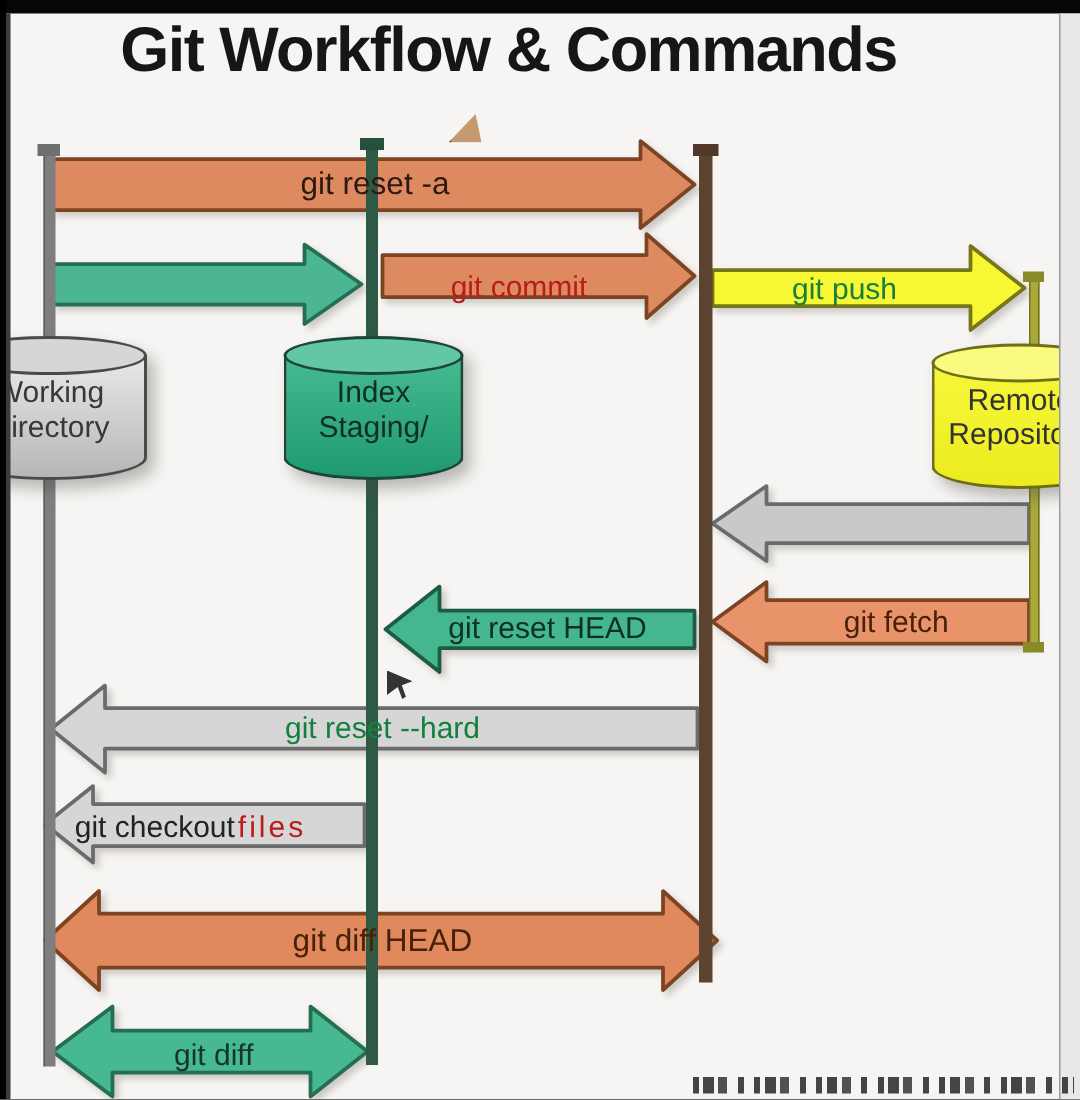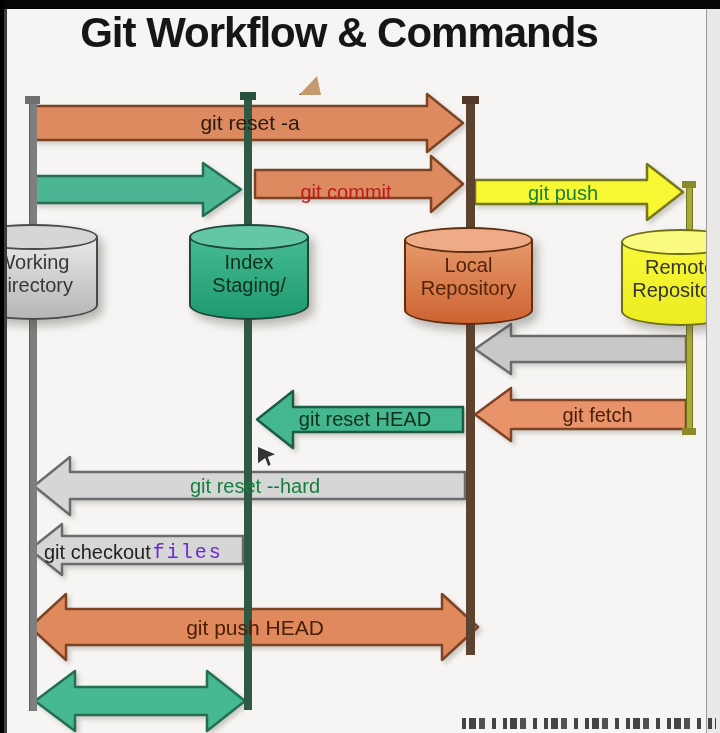--- a/index.html
+++ b/index.html
@@ -30,21 +30,21 @@
   .c-staging{left:240px;top:92px;width:16px;height:8px;background:#27503c;}
   .l-local{left:466px;top:98px;width:9px;height:557px;background:#5c432f;}
   .c-local{left:462px;top:96px;width:17px;height:8px;background:#51392a;}
   .l-remote{left:686px;top:183px;width:7px;height:251px;background:#a9a93c;
             border-left:1px solid #74741e;border-right:1px solid #74741e;box-sizing:border-box;}
   .c-remote-t{left:682px;top:181px;width:14px;height:7px;background:#8a8a28;}
   .c-remote-b{left:682px;top:428px;width:14px;height:7px;background:#8a8a28;}
   
   .alabel{position:absolute;display:flex;align-items:center;justify-content:center;
           font-size:20px;white-space:nowrap;}
-  .alabel .arg{font-family:Liberation Mono, monospace;color:#6d28d9;margin-left:2px;letter-spacing:2px;}
+  .alabel .arg{font-family:Liberation Sans, sans-serif;color:#b91c1c;margin-left:2px;letter-spacing:2px;}
   
   .cyl{position:absolute;filter:drop-shadow(5px 6px 5px rgba(70,65,60,.35));}
   .cyl-top,.cyl-body{position:absolute;box-sizing:border-box;}
   .cyl-top{left:0;top:0;right:0;height:26px;border-radius:50%;border:2px solid;}
   .cyl-body{left:0;top:13px;right:0;bottom:0;border:2px solid;border-top:none;
             border-radius:0 0 50% 50% / 0 0 15px 15px;}
   .cyl-label{position:absolute;left:0;right:0;top:27px;text-align:center;
              font-size:20px;line-height:23px;z-index:2;}
   .cyl-working{left:-32px;top:224px;width:130px;height:96px;}
   .cyl-working .cyl-top{background:#d6d6d6;border-color:#4a4a4a;}
@@ -143,48 +143,41 @@
   <div class="line l-remote"></div>
   <div class="line c-remote-t"></div>
   <div class="line c-remote-b"></div>
 
   <div class="alabel" style="left:60px;top:106px;width:380px;height:34px;font-size:21px;color:#2a1a10">git reset -a</div>
   <div class="alabel" style="left:262px;top:178px;width:168px;height:28px;color:#b91c1c">git commit</div>
   <div class="alabel" style="left:478px;top:181px;width:170px;height:24px;color:#15803d">git push</div>
   <div class="alabel" style="left:510px;top:401px;width:175px;height:28px;color:#4a2008">git fetch</div>
   <div class="alabel" style="left:280px;top:407px;width:170px;height:25px;color:#0f2f22">git reset HEAD</div>
   <div class="alabel" style="left:70px;top:472px;width:370px;height:28px;color:#15803d">git reset --hard</div>
-  <div class="alabel" style="left:44px;top:538px;width:206px;height:28px;justify-content:flex-start">
+  <div class="alabel" style="left:24px;top:538px;width:206px;height:28px;justify-content:center">
        <span style="color:#222">git checkout</span>
        <span class="arg">files</span>
   </div>
-  <div class="alabel" style="left:70px;top:610px;width:370px;height:35px;font-size:21px;color:#4a2008">git push HEAD</div>
+  <div class="alabel" style="left:70px;top:610px;width:370px;height:35px;font-size:21px;color:#4a2008">git diff HEAD</div>
+  <div class="alabel" style="left:75px;top:690px;width:135px;height:28px;color:#15342a">git diff</div>
 
   <div class="cyl cyl-working">
     <div class="cyl-body"></div>
     <div class="cyl-top"></div>
     <div class="cyl-label">
       <div>Working</div>
       <div>Directory</div>
     </div>
   </div>
   <div class="cyl cyl-staging">
     <div class="cyl-body"></div>
     <div class="cyl-top"></div>
     <div class="cyl-label" style="color:#112e23">
       <div>Index</div>
       <div>Staging/</div>
-    </div>
-  </div>
-  <div class="cyl cyl-local">
-    <div class="cyl-body"></div>
-    <div class="cyl-top"></div>
-    <div class="cyl-label">
-      <div>Local</div>
-      <div>Repository</div>
     </div>
   </div>
   <div class="cyl cyl-remote">
     <div class="cyl-body"></div>
     <div class="cyl-top"></div>
     <div class="cyl-label">
       <div>Remote</div>
       <div>Repository</div>
     </div>
   </div>

